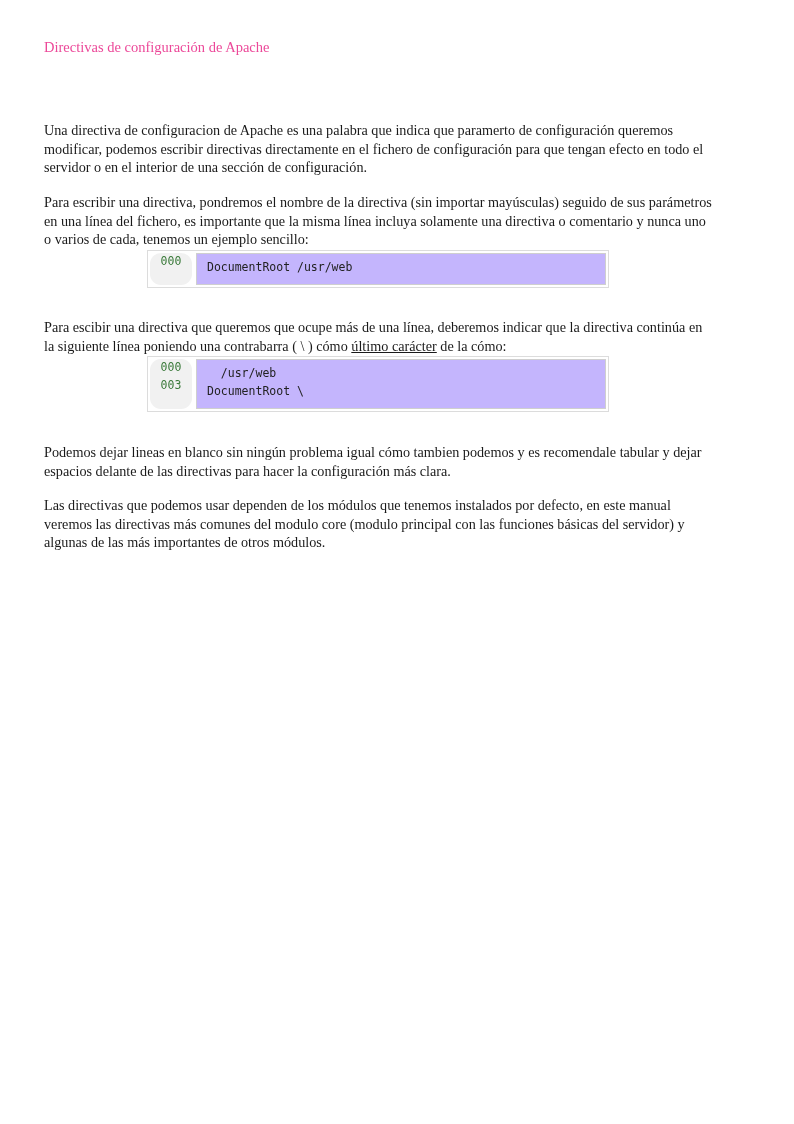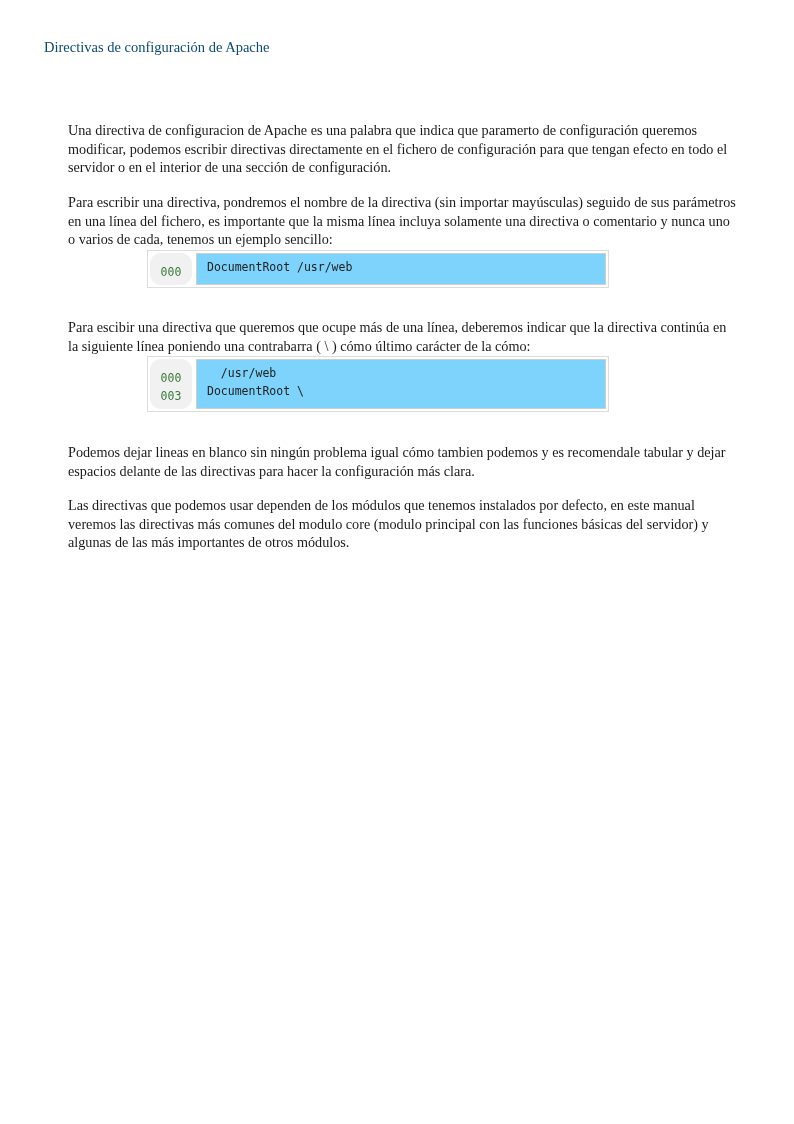--- a/index.html
+++ b/index.html
@@ -23,40 +23,39 @@
     height: 1124px;
     overflow: hidden;
   }
   .doc-title {
     position: absolute;
     left: 44px;
     top: 38px;
     font-size: 14.5px;
     line-height: 18px;
     font-family: "Liberation Serif", "DejaVu Serif", serif;
-    color: #0c4a6e;
+    color: #ec4899;
     white-space: nowrap;
   }
   .body-block {
     position: absolute;
     left: 44px;
     width: 668px;
     font-size: 14.2px;
     line-height: 18.4px;
     text-align: left;
     color: #1a1a1a;
-    margin-left: 24px;
   }
   .p1 { top: 107px; }
   .p2 { top: 179px; }
   .p3 { top: 304px; }
   .p4 { top: 429px; }
   .p5 { top: 482px; }
 
-  .u { }
+  .u { text-decoration: underline; }
 
   
   .code-wrap {
     position: absolute;
     left: 147px;
     border: 1px solid #dcdcdc;
     background: #ffffff;
     box-sizing: border-box;
     padding: 2px;
   }
@@ -68,33 +67,33 @@
     align-items: stretch;
     height: 100%;
     box-sizing: border-box;
   }
   .gutter {
     background: #f1f1f1;
     color: #3a7a3a;
     font-family: "DejaVu Sans Mono", "Liberation Mono", monospace;
     font-size: 11.5px;
     line-height: 17.5px;
-    padding: 11px 9px 4px 9px;
+    padding: 0 9px 4px 9px;
     text-align: center;
     box-sizing: border-box;
     -webkit-user-select: none;
     user-select: none;
     min-width: 42px;
     border-radius: 11px;
   }
   .gutter div { white-space: pre; }
   .code-area {
     flex: 1;
     border: 1px solid #cfcfcf;
-    background: #7dd3fc;
+    background: #c4b5fd;
     margin-left: 4px;
     padding: 5px 8px 4px 10px;
     box-sizing: border-box;
     font-family: "DejaVu Sans Mono", "Liberation Mono", monospace;
     font-size: 11.5px;
     line-height: 17.5px;
     color: #222222;
     overflow: hidden;
   }
   .code-area div { white-space: pre; }

